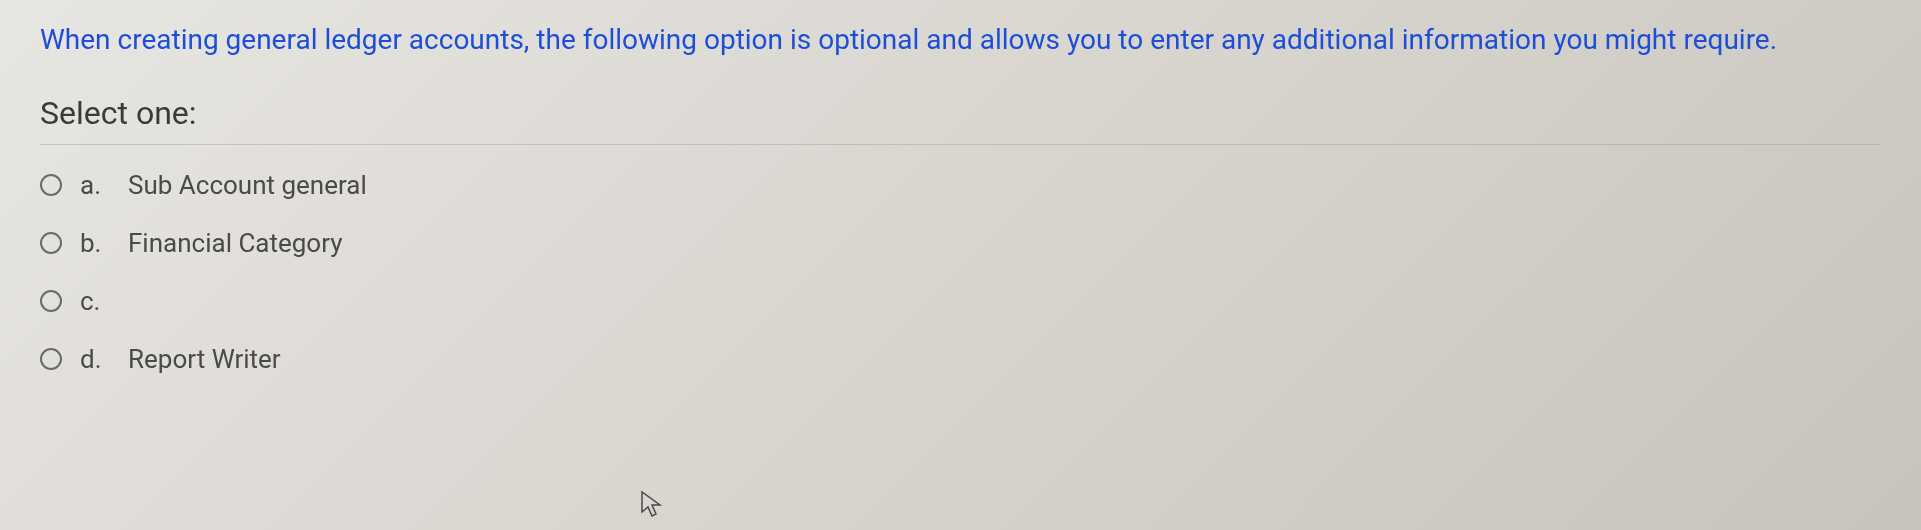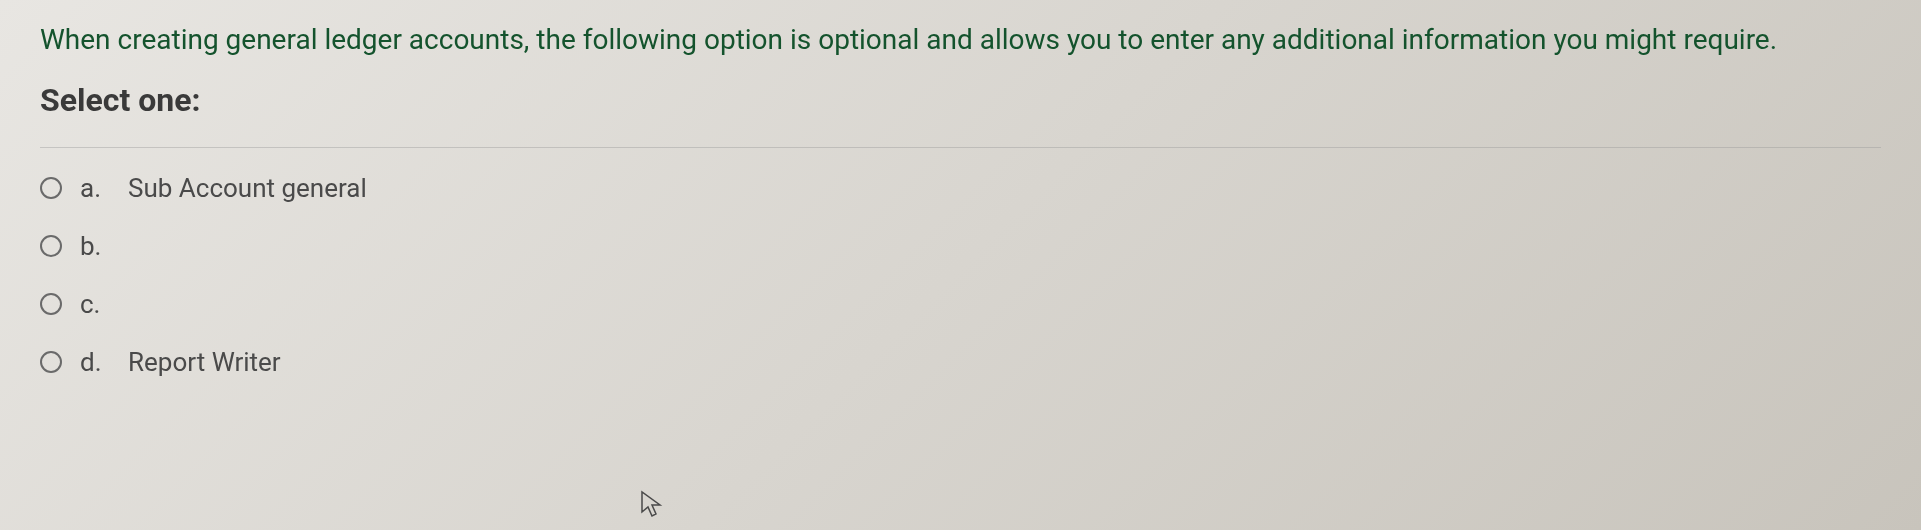--- a/index.html
+++ b/index.html
@@ -11,29 +11,29 @@
       font-family: -apple-system, BlinkMacSystemFont, "Segoe UI", Roboto, "Helvetica Neue", Arial, sans-serif;
       background: linear-gradient(135deg, #e8e6e2 0%, #d8d5cf 50%, #c8c4bc 100%);
       width: 1921px;
       height: 530px;
       padding: 20px 40px;
       color: #3a3a3a;
       position: relative;
     }
     .question-text {
       font-size: 28px;
-      color: #14532d;
-      margin-bottom: 22px;
+      color: #1d4ed8;
+      margin-bottom: 35px;
       line-height: 1.4;
     }
     .select-prompt {
       font-size: 32px;
       color: #3a3a3a;
-      font-weight: 700;
-      margin-bottom: 28px;
+      font-weight: 400;
+      margin-bottom: 12px;
     }
     .divider {
       border: none;
       border-top: 1px solid rgba(150, 150, 150, 0.4);
       margin-bottom: 25px;
     }
     .options {
       display: flex;
       flex-direction: column;
       gap: 28px;
@@ -79,20 +79,21 @@
 
 <div class="options">
   <label class="option">
     <span class="radio-circle"></span>
     <span class="option-letter">a.</span>
     <span class="option-text">Sub Account general</span>
   </label>
   <label class="option">
     <span class="radio-circle"></span>
     <span class="option-letter">b.</span>
+    <span class="option-text">Financial Category</span>
   </label>
   <label class="option">
     <span class="radio-circle"></span>
     <span class="option-letter">c.</span>
   </label>
   <label class="option">
     <span class="radio-circle"></span>
     <span class="option-letter">d.</span>
     <span class="option-text">Report Writer</span>
   </label>

